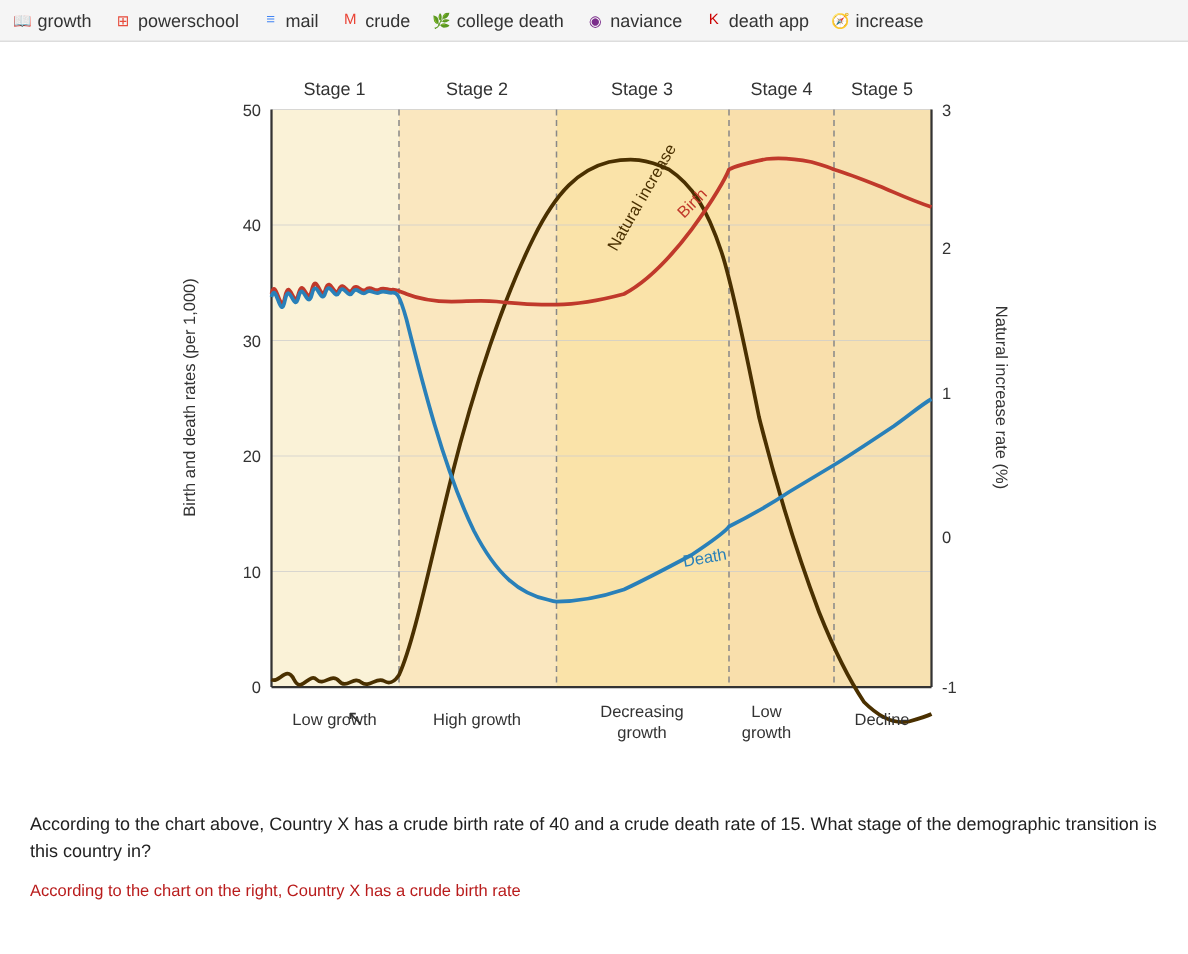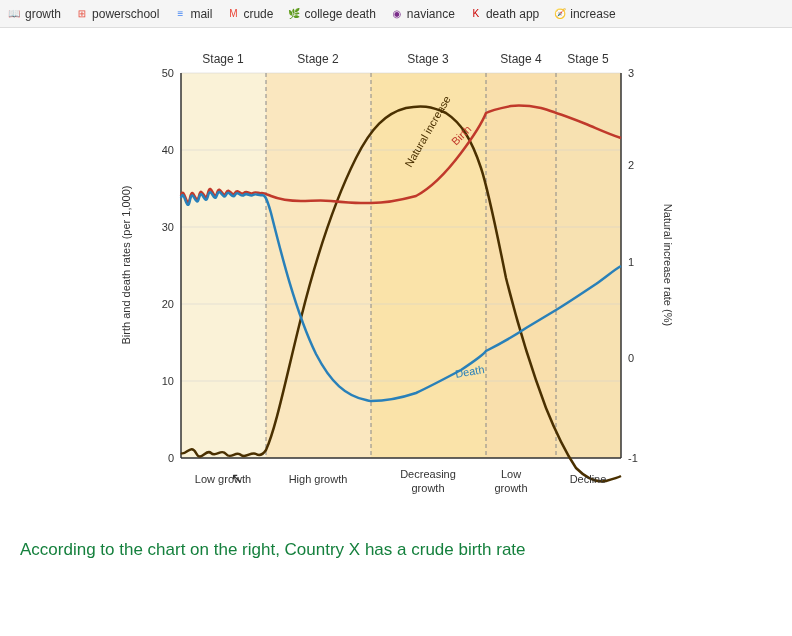--- a/index.html
+++ b/index.html
@@ -55,22 +55,22 @@
 
     
     .question-text {
       font-size: 12px;
       color: #222;
       line-height: 1.5;
       margin-top: 10px;
     }
 
     .question-text2 {
-      font-size: 17px;
-      color: #15803d;
+      font-size: 11px;
+      color: #b91c1c;
       margin-top: 12px;
     }
   </style>
 </head>
 <body>
 
 <div id="navbar">
   <div class="nav-item">
     <span class="nav-icon" style="color:#4a90d9;">📖</span>
     <span>growth</span>
@@ -259,17 +259,20 @@
       <text x="312" y="454" text-anchor="middle" font-size="11" fill="#333">growth</text>
       <text x="395" y="440" text-anchor="middle" font-size="11" fill="#333">Low</text>
       <text x="395" y="454" text-anchor="middle" font-size="11" fill="#333">growth</text>
       <text x="472" y="445" text-anchor="middle" font-size="11" fill="#333">Decline</text>
 
       <text x="115" y="445" font-size="14" fill="#333">↖</text>
 
     </svg>
   </div>
 
+  <div class="question-text">
+    <span>According to the chart above, Country X has a crude birth rate of 40 and a crude death rate of 15. What stage of the demographic transition is this country in?</span>
+  </div>
   <div class="question-text2">
     <span>According to the chart on the right, Country X has a crude birth rate</span>
   </div>
 
 </div>
 
 </body></html>

